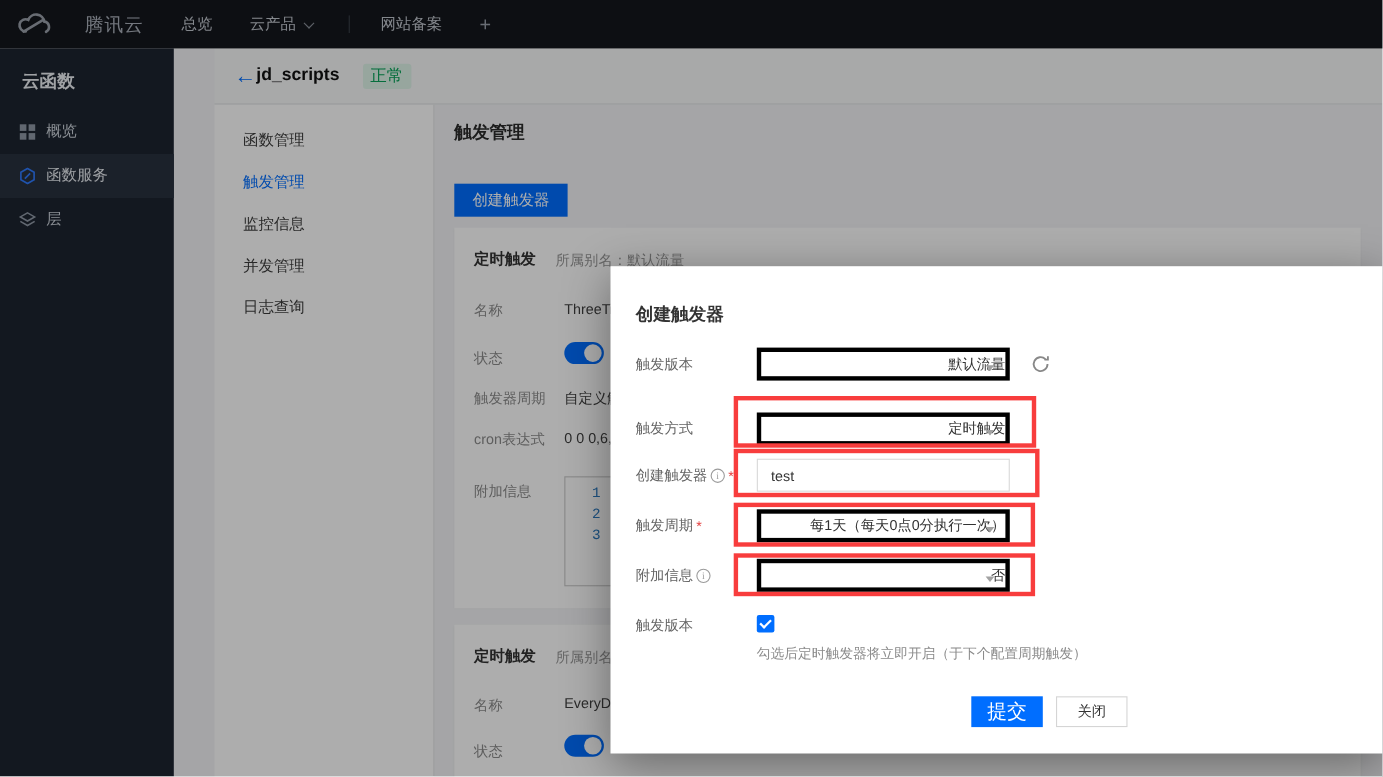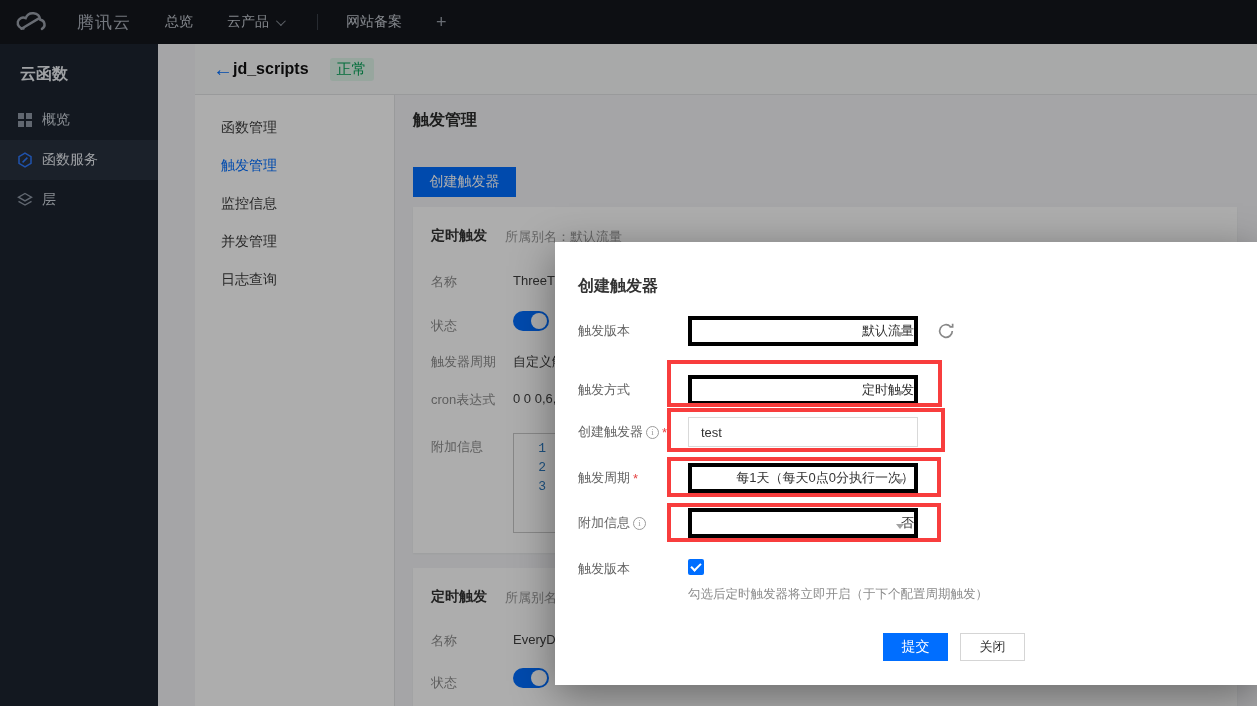--- a/index.html
+++ b/index.html
@@ -65,21 +65,21 @@
   .m-control { position:absolute; left:133px; width:230px; height:30px; border:4px solid #000000; background:#fff; font-size:13px; color:#333; display:flex; align-items:center; padding-left:12px; cursor:pointer;justify-content:flex-end; }
   .m-input { position:absolute; left:133px; width:230px; height:30px; border:1px solid #d9d9d9; background:#fff; font-size:13px; color:#333; padding-left:12px; outline:none; }
   .caret { position:absolute; right:10px; top:12px; width:0; height:0; border-left:4px solid transparent; border-right:4px solid transparent; border-top:5px solid #a2a2a2; }
   .info-icon { display:inline-flex; width:13px; height:13px; border:1px solid #9b9b9b; border-radius:50%; margin-left:3px; align-items:center; justify-content:center; font-size:9px; color:#9b9b9b; font-family:"Liberation Serif","DejaVu Serif",serif; }
   .info-icon::after { content:"i"; }
   .req { color:#e54545; margin-left:3px; font-size:13px; }
   .refresh-icon { position:absolute; left:382px; width:18px; height:18px; cursor:pointer; }
   .m-checkbox { position:absolute; left:133px; top:317px; width:16px; height:16px; background:#006eff; border-radius:2px; cursor:pointer; }
   .m-checkbox::after { content:""; position:absolute; left:5px; top:2px; width:4px; height:8px; border:solid #fff; border-width:0 2px 2px 0; transform:rotate(45deg); }
   .m-note { position:absolute; left:133px; top:344px; font-size:12.5px; color:#8a8a8a; }
-  .btn-submit { position:absolute; left:328px; top:391px; width:65px; height:28px; background:#006eff; color:#fff; border:none; font-size:14px; cursor:pointer; }
+  .btn-submit { position:absolute; left:328px; top:391px; width:65px; height:28px; background:#006eff; color:#fff; border:none; font-size:18px; cursor:pointer; }
   .btn-close { position:absolute; left:405px; top:391px; width:65px; height:28px; background:#fff; color:#333; border:1px solid #d5d5d5; font-size:13px; cursor:pointer; }
 
   
   .anno { position:absolute; border:4px solid #f83d3d; z-index:60; pointer-events:none; }
   .anno1 { left:667px; top:360px; width:275px; height:47px; }
   .anno2 { left:667px; top:408px; width:278px; height:44px; }
   .anno3 { left:667px; top:457px; width:274px; height:40px; }
   .anno4 { left:667px; top:503px; width:274px; height:39px; }
 </style>
 </head>

